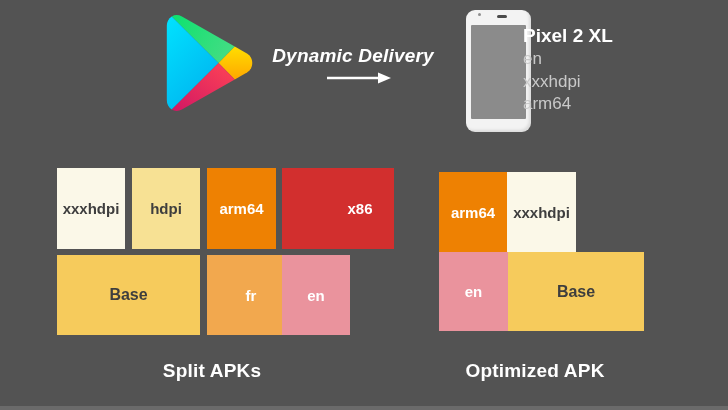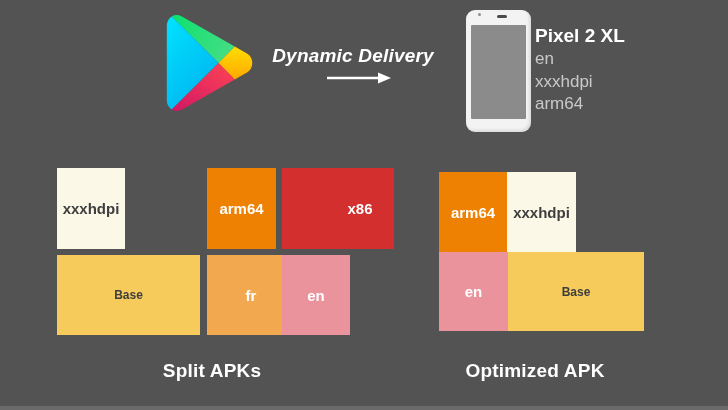--- a/index.html
+++ b/index.html
@@ -34,33 +34,33 @@
   }
   .phone .camera {
     position: absolute; left: 12px; top: 2.5px; width: 3px; height: 3px;
     border-radius: 50%; background: #8e8e8e;
   }
   .phone .speaker {
     position: absolute; left: 31px; top: 5px; width: 10px; height: 3px;
     border-radius: 2px; background: #4b4b4b;
   }
 
-  .device-info { position: absolute; left: 535px; top: 24px; }
+  .device-info { position: absolute; left: 523px; top: 24px; }
   .device-name { color: #ffffff; font-size: 19px; font-weight: bold; line-height: 24px; }
   .device-spec { color: #c9c9c9; font-size: 17px; line-height: 22.5px; font-weight: normal; }
 
   
   .box {
     position: absolute;
     display: flex; align-items: center; justify-content: center;
     font-weight: bold; font-size: 15px;
   }
   .box.dark  { color: #3e3e3e; }
   .box.light { color: #ffffff; }
-  .box.big   { font-size: 12px; }
+  .box.big   { font-size: 16px; }
 
   .caption {
     position: absolute; top: 360px; width: 300px; text-align: center;
     color: #ffffff; font-size: 19px; font-weight: bold; letter-spacing: 0.2px;
   }
 
   .bottom-strip {
     position: absolute; left: 0; top: 406px; width: 728px; height: 4px;
     background: #6a6a6a;
   }
@@ -108,20 +108,21 @@
   </div>
 
   <div class="device-info">
     <div class="device-name">Pixel 2 XL</div>
     <div class="device-spec">en</div>
     <div class="device-spec">xxxhdpi</div>
     <div class="device-spec">arm64</div>
   </div>
 
   <div class="box dark" style="left: 57px; top: 168px; width: 68px; height: 81px; background: rgb(251, 248, 232);">xxxhdpi</div>
+  <div class="box dark" style="left: 132px; top: 168px; width: 68px; height: 81px; background: rgb(247, 225, 148);">hdpi</div>
   <div class="box light" style="left: 207px; top: 168px; width: 69px; height: 81px; background: rgb(238, 129, 2);">arm64</div>
   <div class="box light" style="left: 282px; top: 168px; width: 68px; height: 81px; background: rgb(210, 47, 46); padding-left: 44px;">x86</div>
   <div class="box dark big" style="left: 57px; top: 255px; width: 143px; height: 80px; background: rgb(246, 203, 92);">Base</div>
   <div class="box light" style="left: 207px; top: 255px; width: 88px; height: 80px; background: rgb(242, 168, 78);">fr</div>
   <div class="box light" style="left: 282px; top: 255px; width: 68px; height: 80px; background: rgb(234, 147, 157);">en</div>
 
   <div class="box light" style="left: 439px; top: 172px; width: 68px; height: 80px; background: rgb(238, 129, 2);">arm64</div>
   <div class="box dark" style="left: 507px; top: 172px; width: 69px; height: 80px; background: rgb(251, 248, 232);">xxxhdpi</div>
   <div class="box light" style="left: 439px; top: 252px; width: 69px; height: 79px; background: rgb(234, 147, 157);">en</div>
   <div class="box dark big" style="left: 508px; top: 252px; width: 136px; height: 79px; background: rgb(246, 203, 92);">Base</div>

